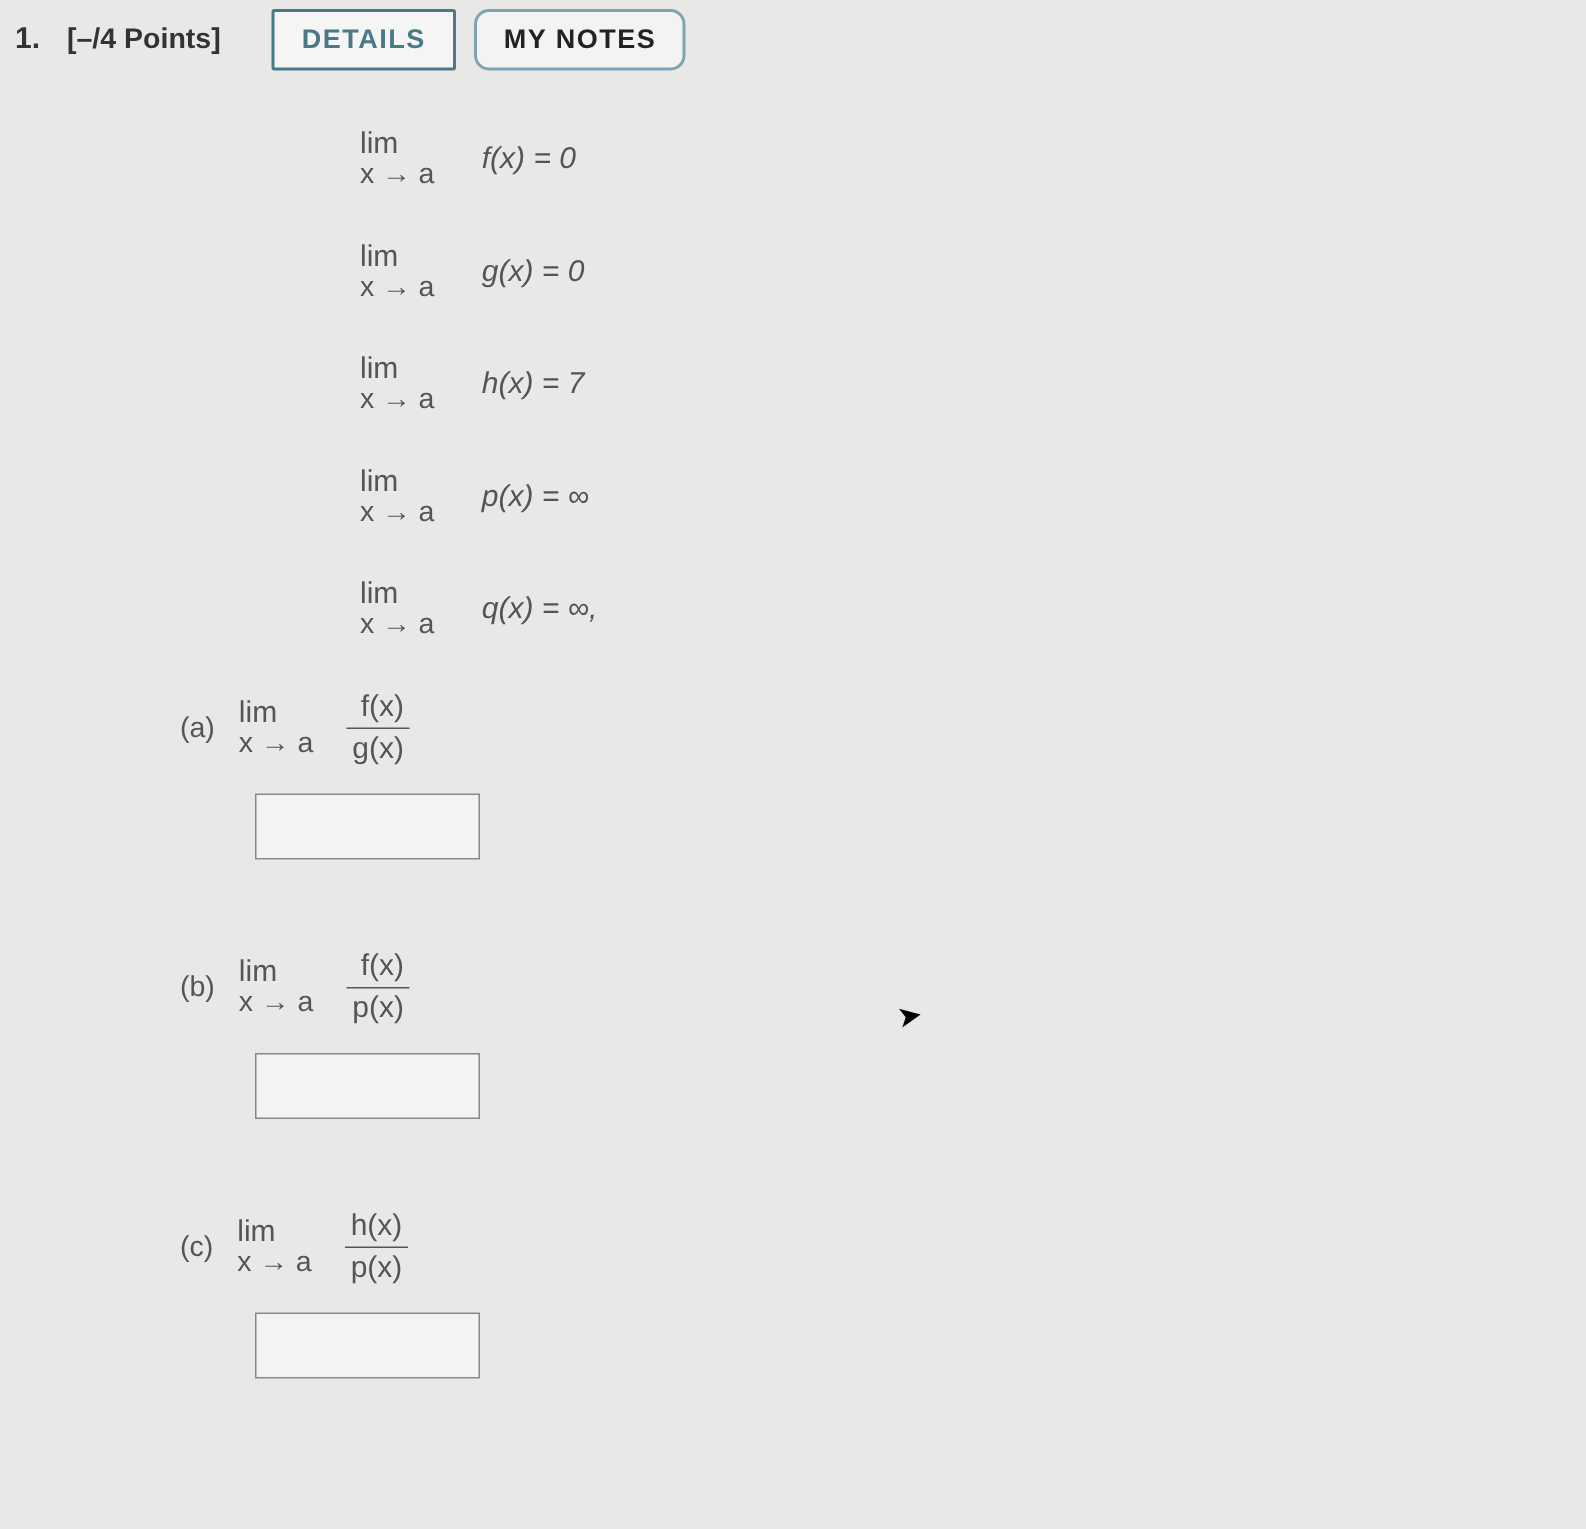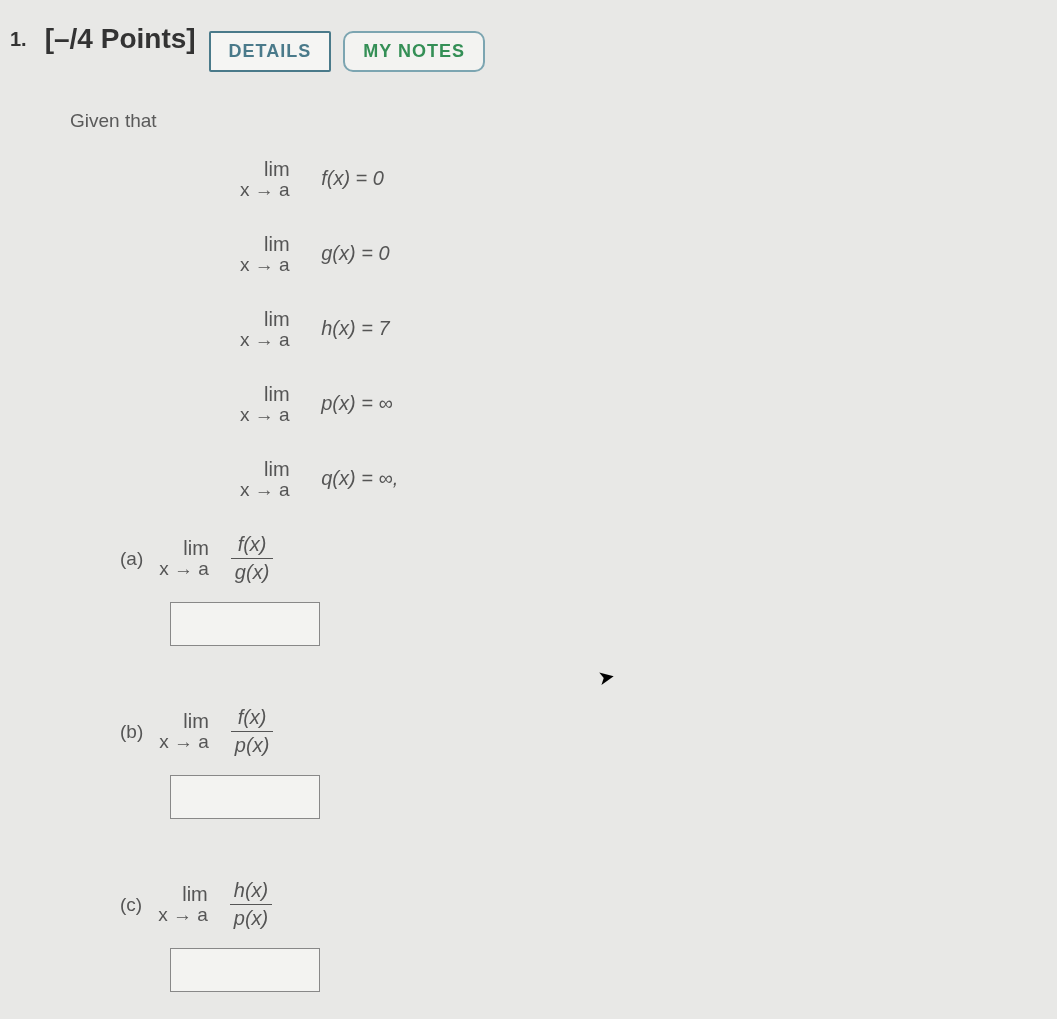--- a/index.html
+++ b/index.html
@@ -24,37 +24,36 @@
     }
     .question-number {
       font-weight: bold;
       color: #333;
       font-size: 20px;
       margin-right: 6px;
     }
     .points {
       font-weight: bold;
       color: #333;
-      font-size: 28px;
-      margin-right: 1px;
+      font-size: 19px;
+      margin-right: 22px;
     }
     .btn {
       border: 2px solid #4a7a8a;
       color: #4a7a8a;
       background: #f5f5f3;
       padding: 8px 18px;
       font-weight: bold;
       font-size: 18px;
       letter-spacing: 1px;
       border-radius: 2px;
       cursor: pointer;
-      margin-top: 25px;
     }
     .btn.notes {
-      color: #15803d;
+      color: #000000;
       border-color: #6a9aa8;
       opacity: 0.85;
       border-radius: 10px;
     }
     .content {
       padding: 28px 0 0 70px;
     }
     .given {
       font-size: 19px;
       color: #5a5a5a;
@@ -64,21 +63,21 @@
       margin-left: 170px;
     }
     .limit-line {
       margin-bottom: 32px;
       font-size: 20px;
       color: #555;
     }
     .lim-wrap {
       display: inline-block;
       vertical-align: middle;
-      text-align: right;
+      text-align: left;
       margin-right: 6px;
     }
     .lim-top {
       display: block;
       font-size: 20px;
     }
     .lim-sub {
       display: block;
       font-size: 19px;
       margin-top: -2px;
@@ -102,23 +101,22 @@
       gap: 16px;
       font-size: 20px;
       color: #555;
     }
     .sub-label {
       font-size: 19px;
       color: #555;
     }
     .frac {
       display: inline-block;
-      text-align: center;
+      text-align: right;
       vertical-align: middle;
-      font-style: italic;
     }
     .frac .num {
       display: block;
       border-bottom: 1.5px solid #555;
       padding: 0 4px 2px 4px;
     }
     .frac .den {
       display: block;
       padding: 2px 4px 0 4px;
     }
@@ -143,21 +141,20 @@
 <body>
 
 <div class="header-row">
   <span class="question-number">1.</span>
   <span class="points">[–/4 Points]</span>
   <button class="btn">DETAILS</button>
   <button class="btn notes">MY NOTES</button>
 </div>
 
 <div class="content">
-  <div class="given">Given that</div>
 
   <div class="limits-block">
     <div class="limit-line">
       <span class="lim-wrap">
         <span class="lim-top">lim</span>
         <span class="lim-sub">x → a</span>
       </span>
       <span class="fn">f(x) = 0</span>
     </div>
     <div class="limit-line">

